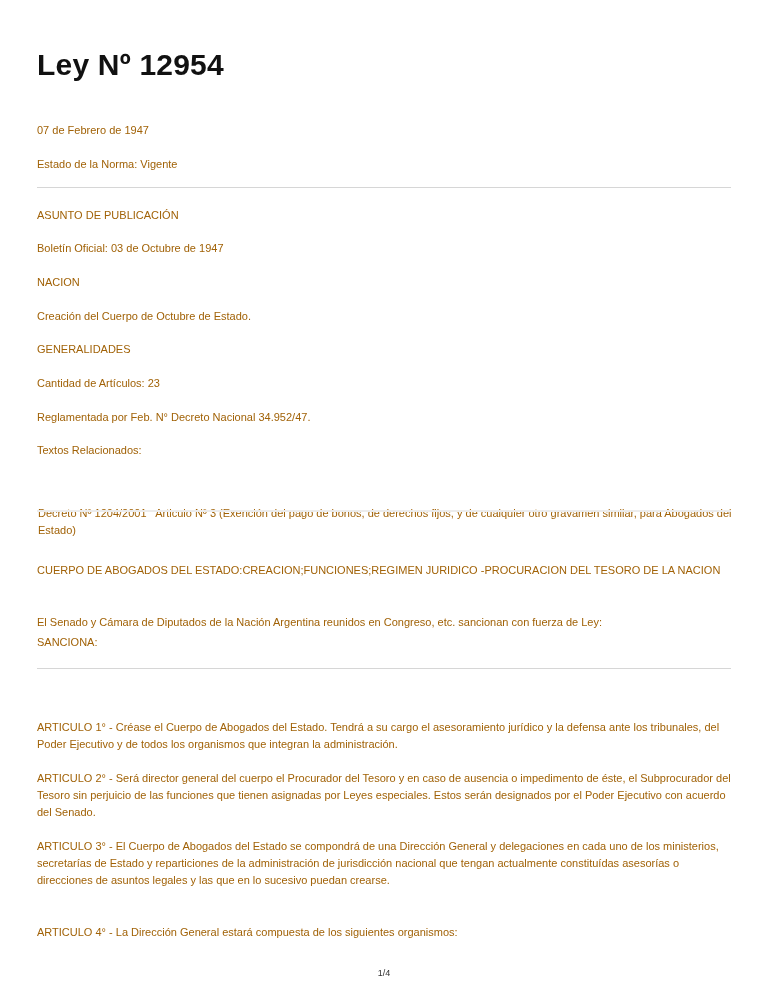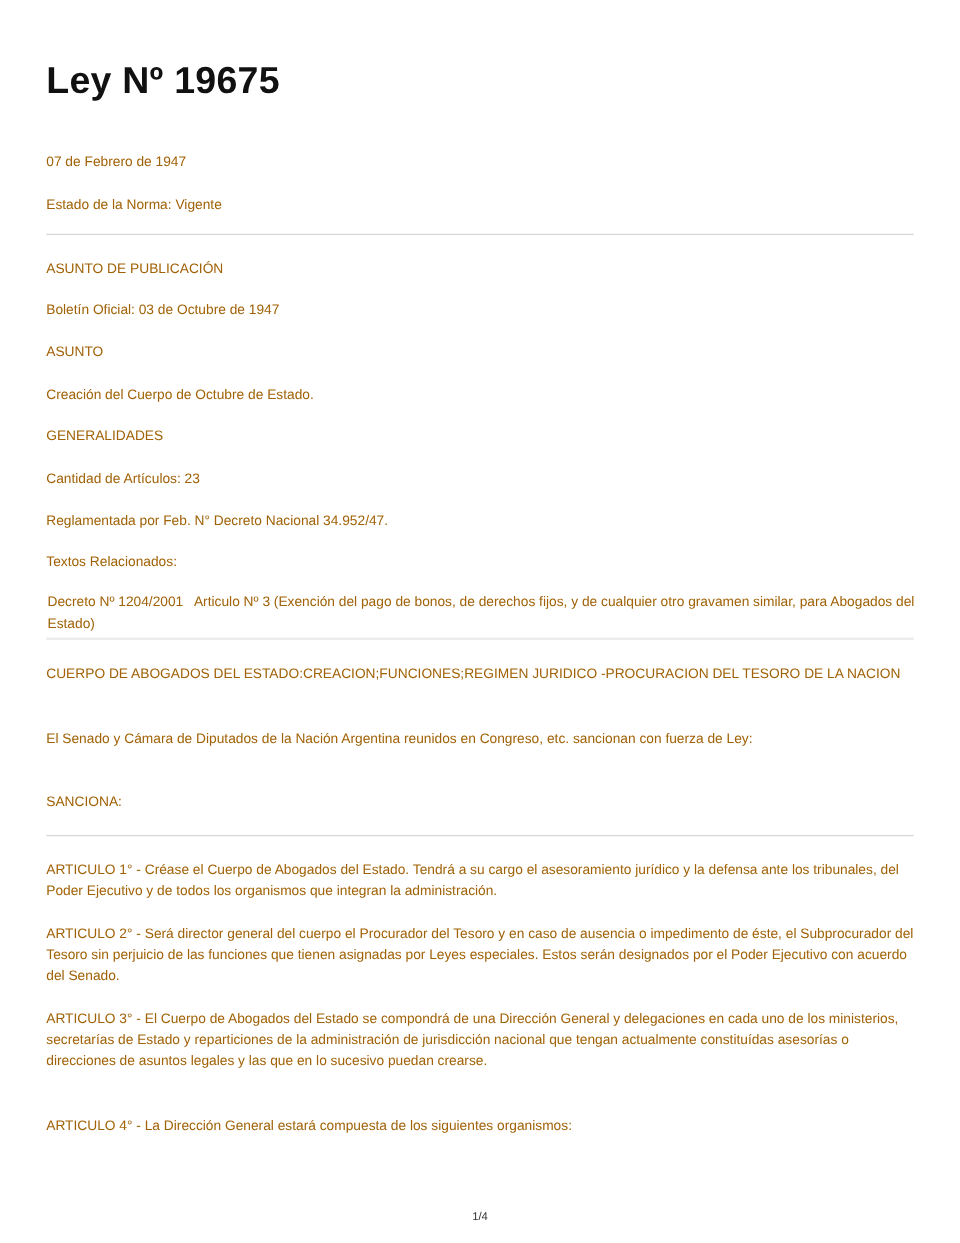--- a/index.html
+++ b/index.html
@@ -3,38 +3,38 @@
 <meta charset="utf-8">
 <style>
   html, body { margin: 0; padding: 0; background: #ffffff; }
   body { width: 768px; height: 994px; position: relative; overflow: hidden;
          font-family: "Liberation Sans", sans-serif; color: #1a1a1a; }
   .abs { position: absolute; left: 37px; margin: 0; }
   .title { top: 48px; font-size: 30px; font-weight: bold; color: #111; letter-spacing: 0.2px; }
   .t { font-size: 11px; line-height: 17px; color: #a16207; }
   .rule { position: absolute; left: 37px; width: 694px; height: 1px; background: #d6d6d6; }
   .rule.light { background: #ececec; height: 2px; }
-  .wrap { width: 694px; }
+  .wrap { width: 694px; margin-top: 31px; }
   .pager { position: absolute; top: 968px; left: 0; width: 768px; text-align: center;
            font-size: 9px; color: #333; }
 </style>
 </head>
 <body>
 
-<h1 class="abs title">Ley Nº 19675</h1>
+<h1 class="abs title">Ley Nº 12954</h1>
 
 <p class="abs t" style="top:122px">07 de Febrero de 1947</p>
 <p class="abs t" style="top:156px">Estado de la Norma: Vigente</p>
 
 <div class="rule" style="top:187px"></div>
 
 <p class="abs t" style="top:207px">ASUNTO DE PUBLICACIÓN</p>
 <p class="abs t" style="top:240px">Boletín Oficial: 03 de Octubre de 1947</p>
 
-<p class="abs t" style="top:274px">ASUNTO</p>
+<p class="abs t" style="top:274px">NACION</p>
 <p class="abs t" style="top:308px">Creación del Cuerpo de Octubre de Estado.</p>
 
 <p class="abs t" style="top:341px">GENERALIDADES</p>
 <p class="abs t" style="top:375px">Cantidad de Artículos: 23</p>
 <p class="abs t" style="top:409px">Reglamentada por Feb. N° Decreto Nacional 34.952/47.</p>
 <p class="abs t" style="top:442px">Textos Relacionados:</p>
 
 <p class="abs t wrap" style="top:474px; left:38px; white-space:pre-wrap;">Decreto Nº 1204/2001   Articulo Nº 3 (Exención del pago de bonos, de derechos fijos, y de cualquier otro gravamen similar, para Abogados del Estado)</p>
 
 <div class="rule light" style="top:510px"></div>

